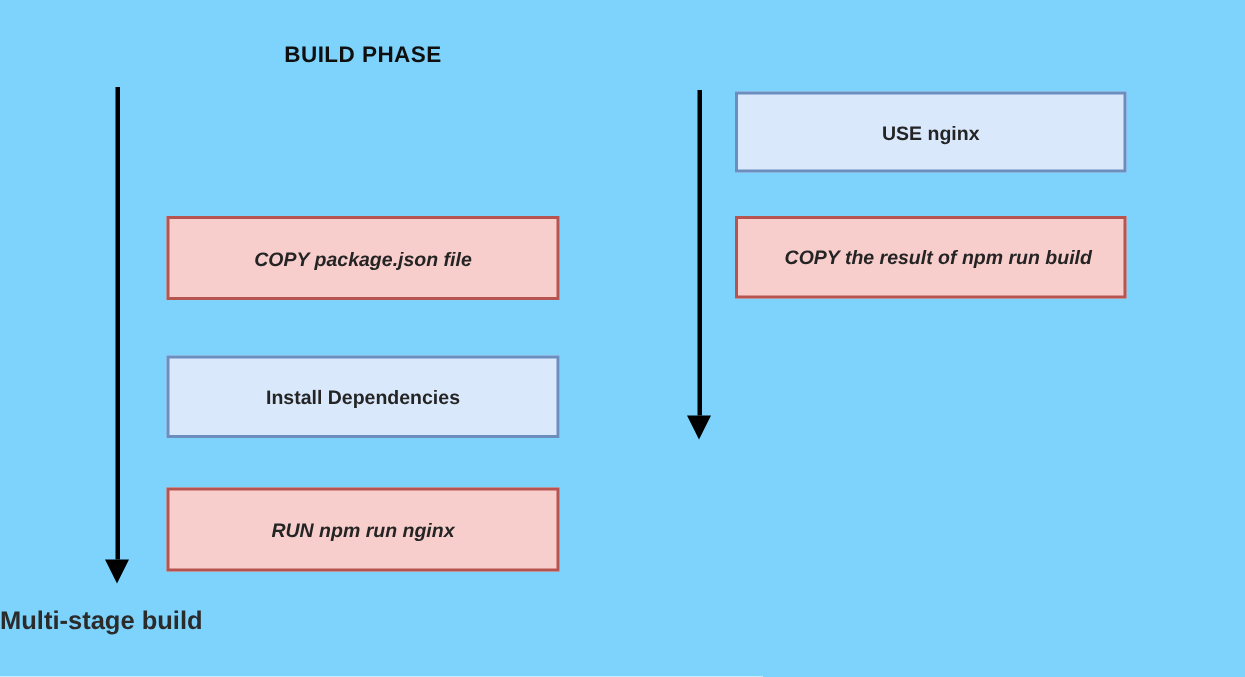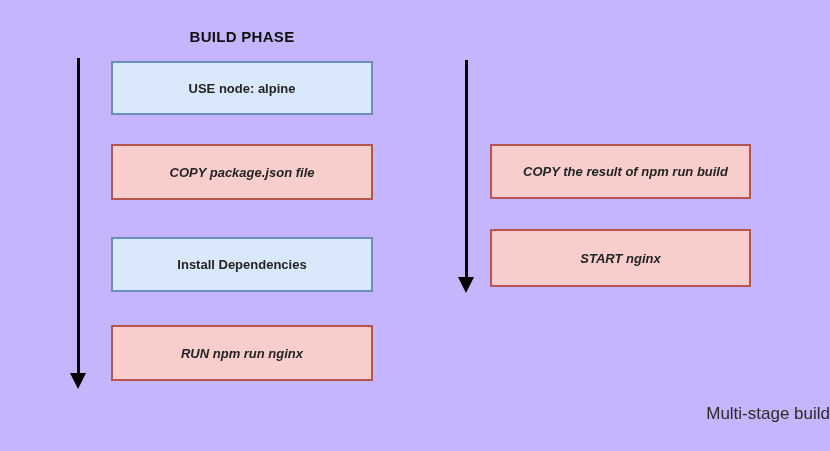--- a/index.html
+++ b/index.html
@@ -4,21 +4,21 @@
 <style>
   html, body {
     margin: 0;
     padding: 0;
     background: #ffffff;
   }
   .canvas {
     position: relative;
     width: 830px;
     height: 451px;
-    background: #c4b5fd;
+    background: #7dd3fc;
     font-family: "Liberation Sans", sans-serif;
     overflow: hidden;
   }
   .phase-title {
     position: absolute;
     top: 28px;
     height: 18px;
     line-height: 18px;
     text-align: center;
     font-weight: bold;
@@ -71,58 +71,55 @@
     height: 0;
     border-left: 8px solid transparent;
     border-right: 8px solid transparent;
     border-top: 16px solid var(--arrow-color, #000000);
   }
   .caption {
     position: absolute;
     left: 0;
     right: 0;
     top: 404px;
-    text-align: right;
+    text-align: left;
     font-size: 17px;
-    font-weight: normal;
+    font-weight: bold;
     color: #2b2b2b;
   }
 </style>
 </head>
 <body>
 
 <div class="canvas">
 
   <div class="phase-title left">BUILD PHASE</div>
 
   <div class="flow-arrow" style="left:69px; top:58px; height:331px;">
     <div class="arrow-shaft"></div>
     <div class="arrow-head"></div>
   </div>
 
   <div class="flow-arrow" style="left:457px; top:60px; height:233px;">
     <div class="arrow-shaft"></div>
     <div class="arrow-head"></div>
   </div>
 
-  <div class="box blue col-left" style="top:61px; height:54px;">
-    <span>USE node: alpine</span>
-  </div>
   <div class="box red col-left" style="top:144px; height:56px;">
     <span>COPY package.json file</span>
   </div>
   <div class="box blue col-left" style="top:237px; height:55px;">
     <span>Install Dependencies</span>
   </div>
   <div class="box red col-left" style="top:325px; height:56px;">
     <span>RUN npm run nginx</span>
   </div>
 
+  <div class="box blue col-right" style="top:61px; height:54px;">
+    <span>USE nginx</span>
+  </div>
   <div class="box red col-right" style="top:144px; height:55px;padding-left:16px;">
     <span>COPY the result of npm run build</span>
-  </div>
-  <div class="box red col-right" style="top:229px; height:58px;">
-    <span>START nginx</span>
   </div>
 
   <div class="caption">Multi-stage build</div>
 
 </div>
 
 </body></html>

